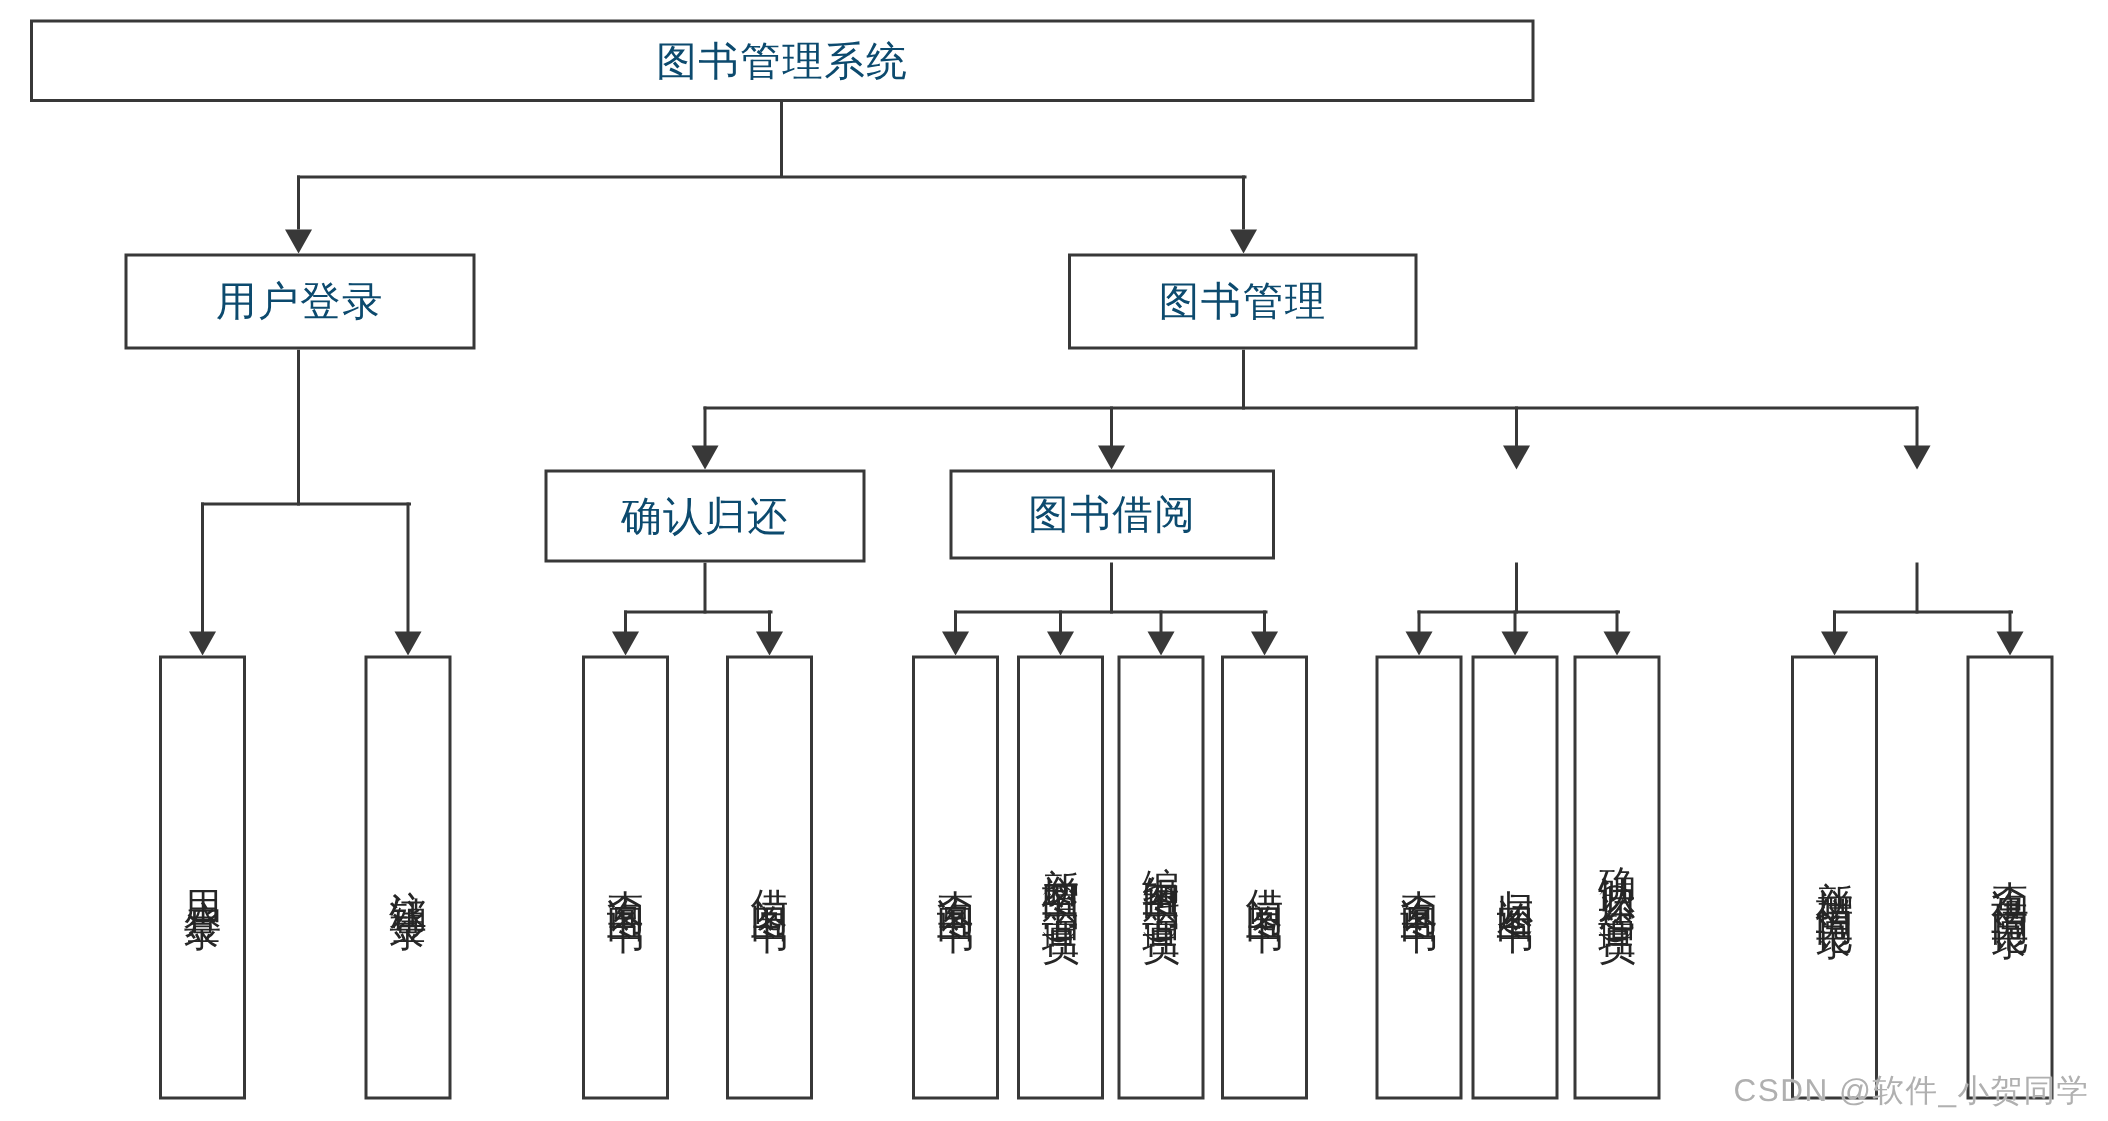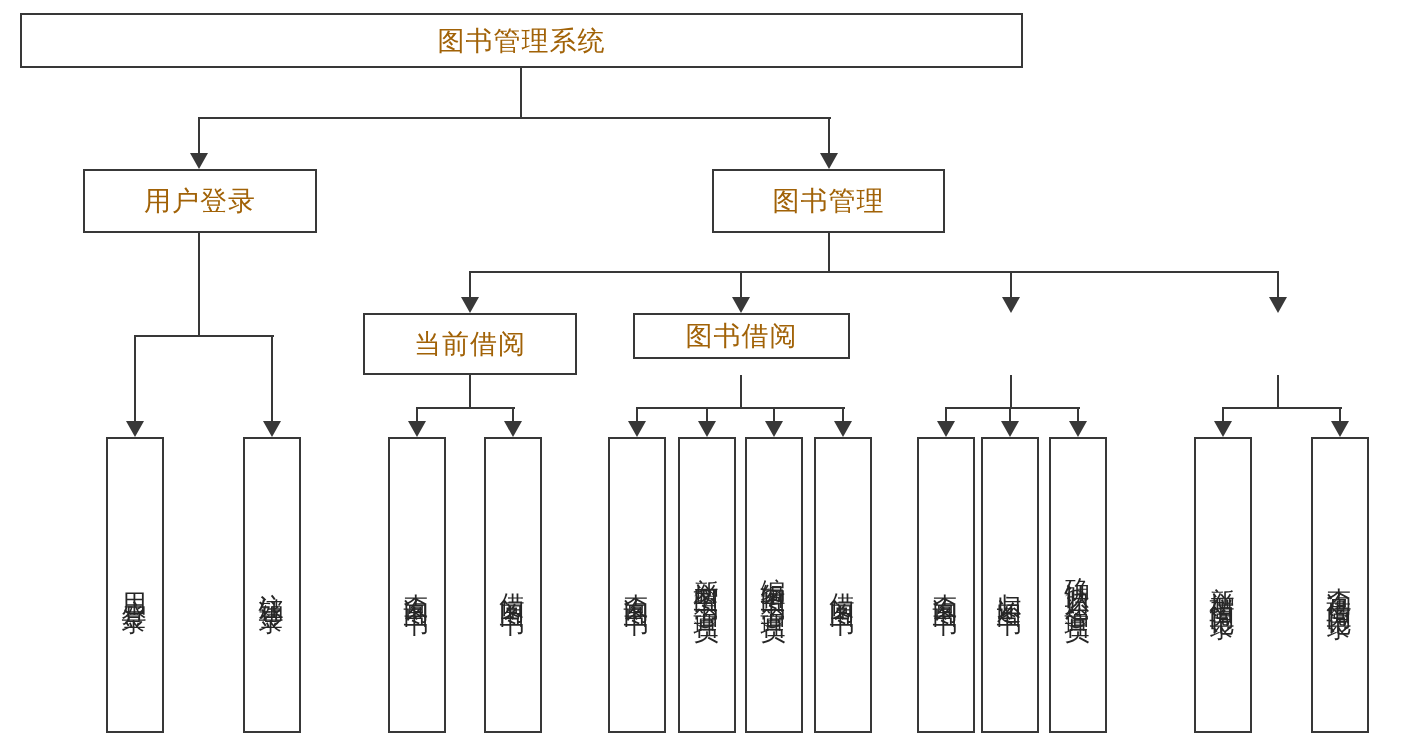--- a/index.html
+++ b/index.html
@@ -13,21 +13,21 @@
   }
   .hbox {
     position: absolute;
     box-sizing: border-box;
     background: #ffffff;
     border: 2px solid #383838;
     display: flex;
     align-items: center;
     justify-content: center;
     font-size: 27px;
-    color: #a16207;
+    color: #0c4a6e;
     letter-spacing: 1px;
     z-index: 2;
   }
   .vbox {
     position: absolute;
     box-sizing: border-box;
     background: #ffffff;
     border: 2px solid #383838;
     top: 437px;
     width: 58px;
@@ -74,24 +74,24 @@
 
   <div class="hbox" style="left:83px; top:169px; width:234px; height:64px;">
     <span>用户登录</span>
   </div>
 
   <div class="hbox" style="left:712px; top:169px; width:233px; height:64px;">
     <span>图书管理</span>
   </div>
 
   <div class="hbox" style="left:363px; top:313px; width:214px; height:62px;">
-    <span>当前借阅</span>
-  </div>
-
-  <div class="hbox" style="left:633px; top:313px; width:217px; height:46px;">
+    <span>确认归还</span>
+  </div>
+
+  <div class="hbox" style="left:633px; top:313px; width:217px; height:60px;">
     <span>图书借阅</span>
   </div>
 
 
 
   <div class="vbox" style="left:106px;">
     <span>用户登录</span>
   </div>
   <div class="vbox" style="left:243px;">
     <span>注销登录</span>
@@ -186,14 +186,15 @@
   <div class="arrow" style="left:628px;  top:421px;"></div>
   <div class="arrow" style="left:698px;  top:421px;"></div>
   <div class="arrow" style="left:765px;  top:421px;"></div>
   <div class="arrow" style="left:834px;  top:421px;"></div>
   <div class="arrow" style="left:937px;  top:421px;"></div>
   <div class="arrow" style="left:1001px; top:421px;"></div>
   <div class="arrow" style="left:1069px; top:421px;"></div>
   <div class="arrow" style="left:1214px; top:421px;"></div>
   <div class="arrow" style="left:1331px; top:421px;"></div>
 
+  <div class="watermark">CSDN @软件_小贺同学</div>
 
 </div>
 
 </body></html>

